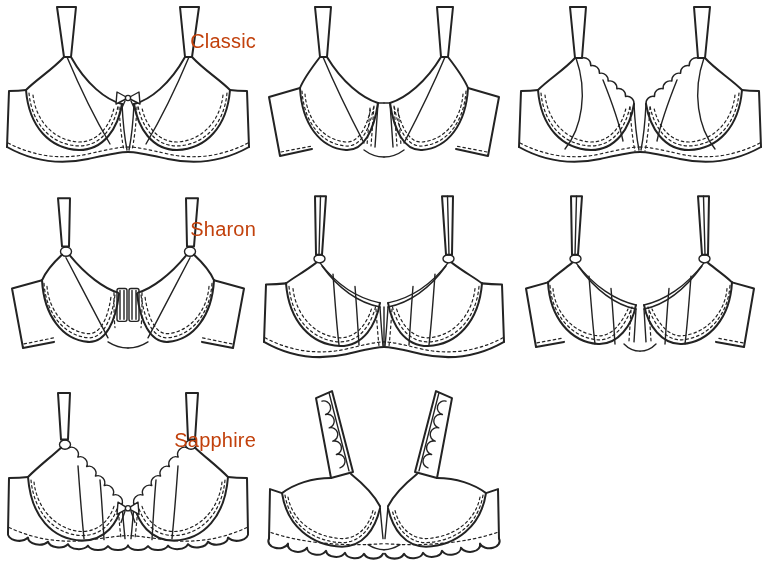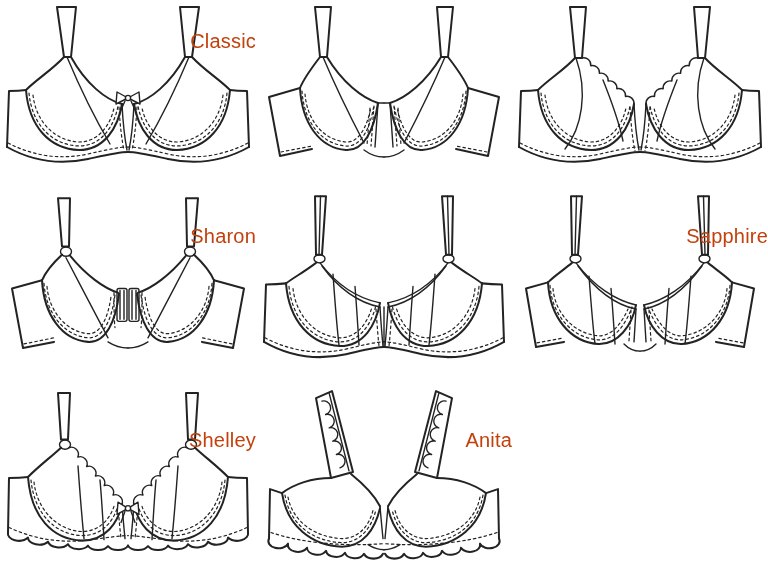--- a/index.html
+++ b/index.html
@@ -5,21 +5,21 @@
   html,body{margin:0;padding:0;background:#ffffff;}
   .page{position:relative;width:768px;height:577px;background:#ffffff;overflow:hidden;
         font-family:"Liberation Sans", sans-serif;}
   .grid{display:grid;grid-template-columns:256px 256px 256px;grid-template-rows:190px 195px 192px;
         width:768px;height:577px;}
   .cell{position:relative;margin:0;padding:0;}
   .cell svg{display:block;width:100%;height:100%;}
   .label{position:absolute;left:0;width:100%;text-align:right;
          font-size:20px;color:#c2410c;letter-spacing:0.2px;}
   .r1 .label{top:30px;}
-  .r2 .label{top:35px;}
+  .r2 .label{top:28px;}
   .r3 .label{top:44px;}
   
   .sk{fill:none;stroke:#232323;stroke-linecap:round;stroke-linejoin:round;stroke-width:2;}
   .s1{stroke-width:1.4;}
   .dt{stroke-width:1.2;stroke-dasharray:2.5 3;}
   .fw{fill:#ffffff;}
 </style>
 </head>
 <body>
 
@@ -156,21 +156,20 @@
         <path class="s1" d="M99,96 C101,118 102,137 103,150"></path>
         <path class="s1" d="M124,116 L122,148"></path>
         <path class="s1" d="M112,150 C118,156 124,157 128,157"></path>
         <path class="dt" d="M38,93 C40,122 60,144 86,146 C103,147 114,130 120,114"></path>
         <path class="dt" d="M41,96 C43,120 62,140 86,142 C100,143 110,129 116,116"></path>
         <path class="dt" d="M119,117 L117,147"></path>
         <path class="dt" d="M25,149 L52,144"></path>
       </g>
       <use href="#g6" transform="translate(256,0) scale(-1,1)"></use>
     </svg>
-    <figcaption class="label">Sapphire</figcaption>
   </figure>
 
   <figure class="cell r3">
     <svg viewBox="0 0 256 190" preserveAspectRatio="none">
       <g id="g7" class="sk">
         <path d="M58,8 L70,8 L68,54 L61,54 Z"></path>
         <ellipse class="s1" cx="65" cy="59" rx="5.5" ry="4.5"></ellipse>
         <path d="M61,62 C50,72 38,81 28,91"></path>
         <path class="s1" d="M69,62 a7,7 0 0 1 8.8,9.4 a7,7 0 0 1 8.8,9.4 a7,7 0 0 1 8.8,9.4 a7,7 0 0 1 8.8,9.4 a7,7 0 0 1 8.8,9.4 a7,7 0 0 1 8.8,9.4"></path>
         <path d="M28,91 C20,92 13,92 9,92 L8,146"></path>
@@ -182,21 +181,21 @@
         <path class="dt" d="M31,94 C34,126 54,148 82,149 C103,149 114,134 118,119"></path>
         <path class="dt" d="M34,96 C37,123 57,144 82,145 C100,145 110,132 114,120"></path>
         <path class="dt" d="M118,120 C119,133 120,143 121,152"></path>
         <path class="dt" d="M9,141 C35,153 62,157 92,153 C108,151 120,149 128,149"></path>
         <path class="s1 fw" d="M128,122 L118,116 L117,128 Z"></path>
         <path class="s1" d="M125,125 L121,136"></path>
       </g>
       <use href="#g7" transform="translate(256,0) scale(-1,1)"></use>
       <circle class="sk s1 fw" cx="128" cy="122" r="2.6"></circle>
     </svg>
-    <figcaption class="label">Shelley</figcaption>
+    <figcaption class="label">Sapphire</figcaption>
   </figure>
 
 
   <figure class="cell r3">
     <svg viewBox="0 0 256 190" preserveAspectRatio="none">
       <g id="g9" class="sk">
         <path d="M60,13 L76,6 L97,86 L75,92 Z"></path>
         <path class="s1" d="M73,7.5 L93,85"></path>
         <path class="s1" d="M66,16 a6,6 0 0 1 3.6,13.2 a6,6 0 0 1 3.6,13.2 a6,6 0 0 1 3.6,13.2 a6,6 0 0 1 3.6,13.2 a6,6 0 0 1 3.6,13.2"></path>
         <path d="M75,92 C56,92 38,98 26,107"></path>
@@ -205,17 +204,16 @@
         <path d="M26,107 C31,140 56,159 86,160 C107,160 119,143 124,122"></path>
         <path class="s1" d="M124,120 C125,132 126,142 127,152"></path>
         <path class="s1" d="M112,158 C120,163 126,163 128,163"></path>
         <path d="M13,152 a10,7 0 0 0 19,5 a10,7 0 0 0 19,4 a10,7 0 0 0 19,3 a10,7 0 0 0 19,2 a10,7 0 0 0 19,1 a10,7 0 0 0 19,0"></path>
         <path class="dt" d="M29,109 C34,139 58,155 86,156 C104,156 116,141 120,123"></path>
         <path class="dt" d="M32,111 C37,136 60,151 86,152 C102,152 113,140 117,124"></path>
         <path class="dt" d="M15,146 C45,156 85,160 128,157"></path>
       </g>
       <use href="#g9" transform="translate(256,0) scale(-1,1)"></use>
     </svg>
-    <figcaption class="label">Anita</figcaption>
   </figure>
 
 </div>
 </div>
 
 </body></html>

